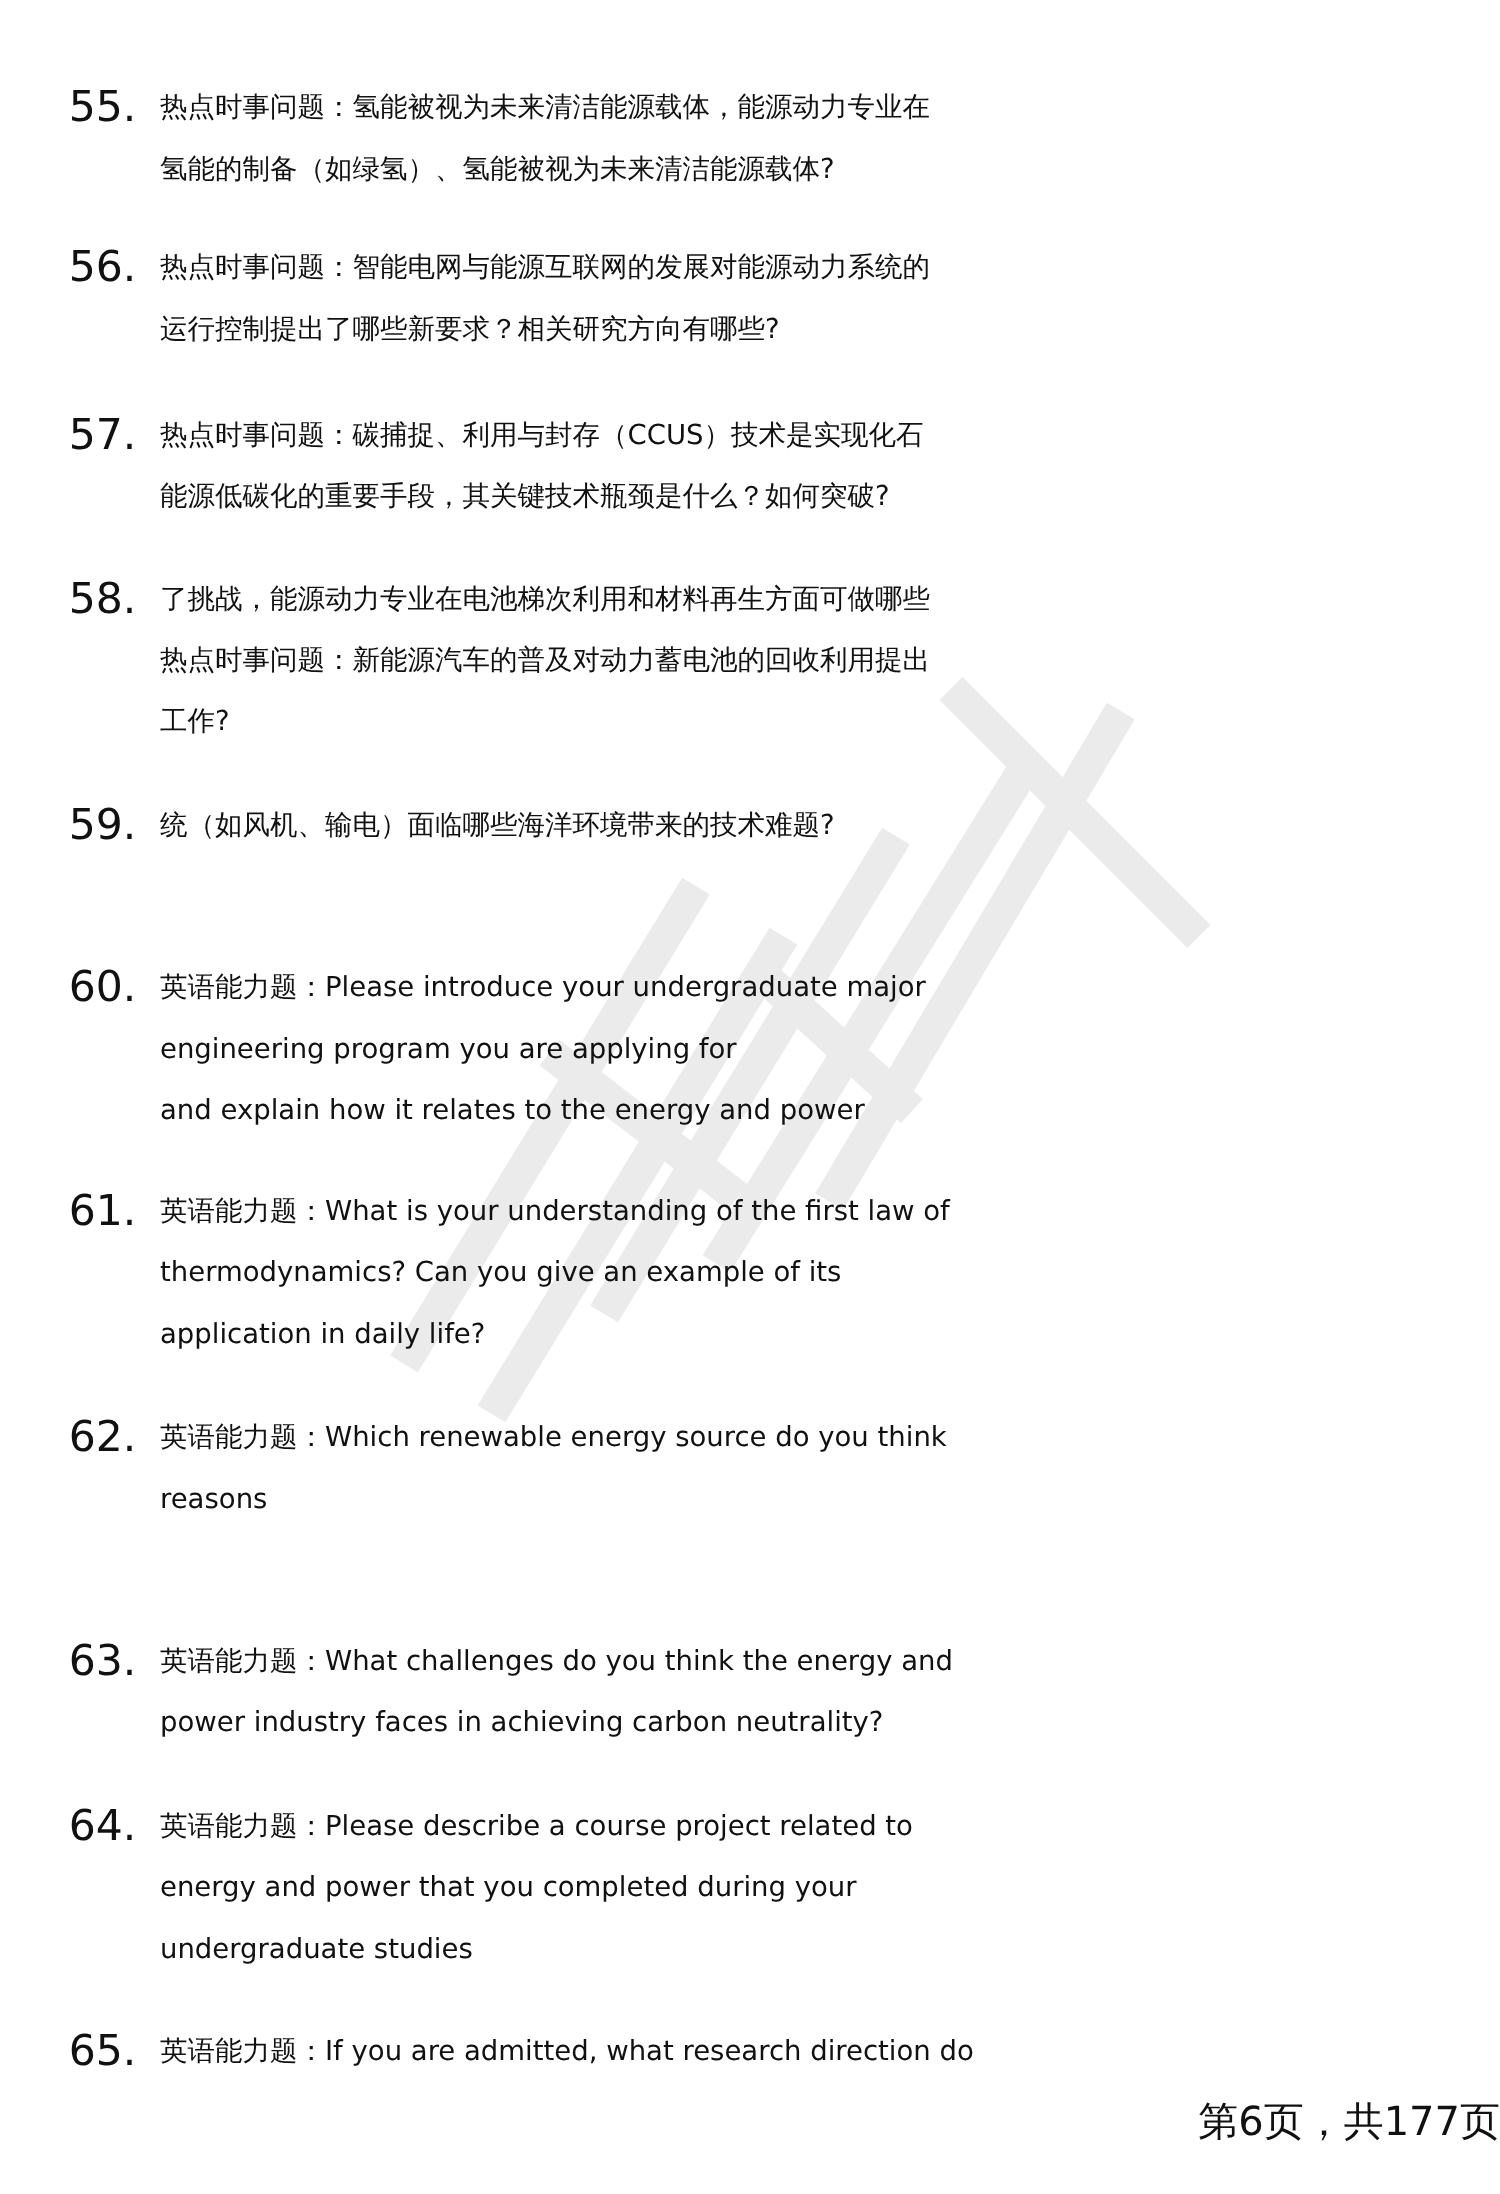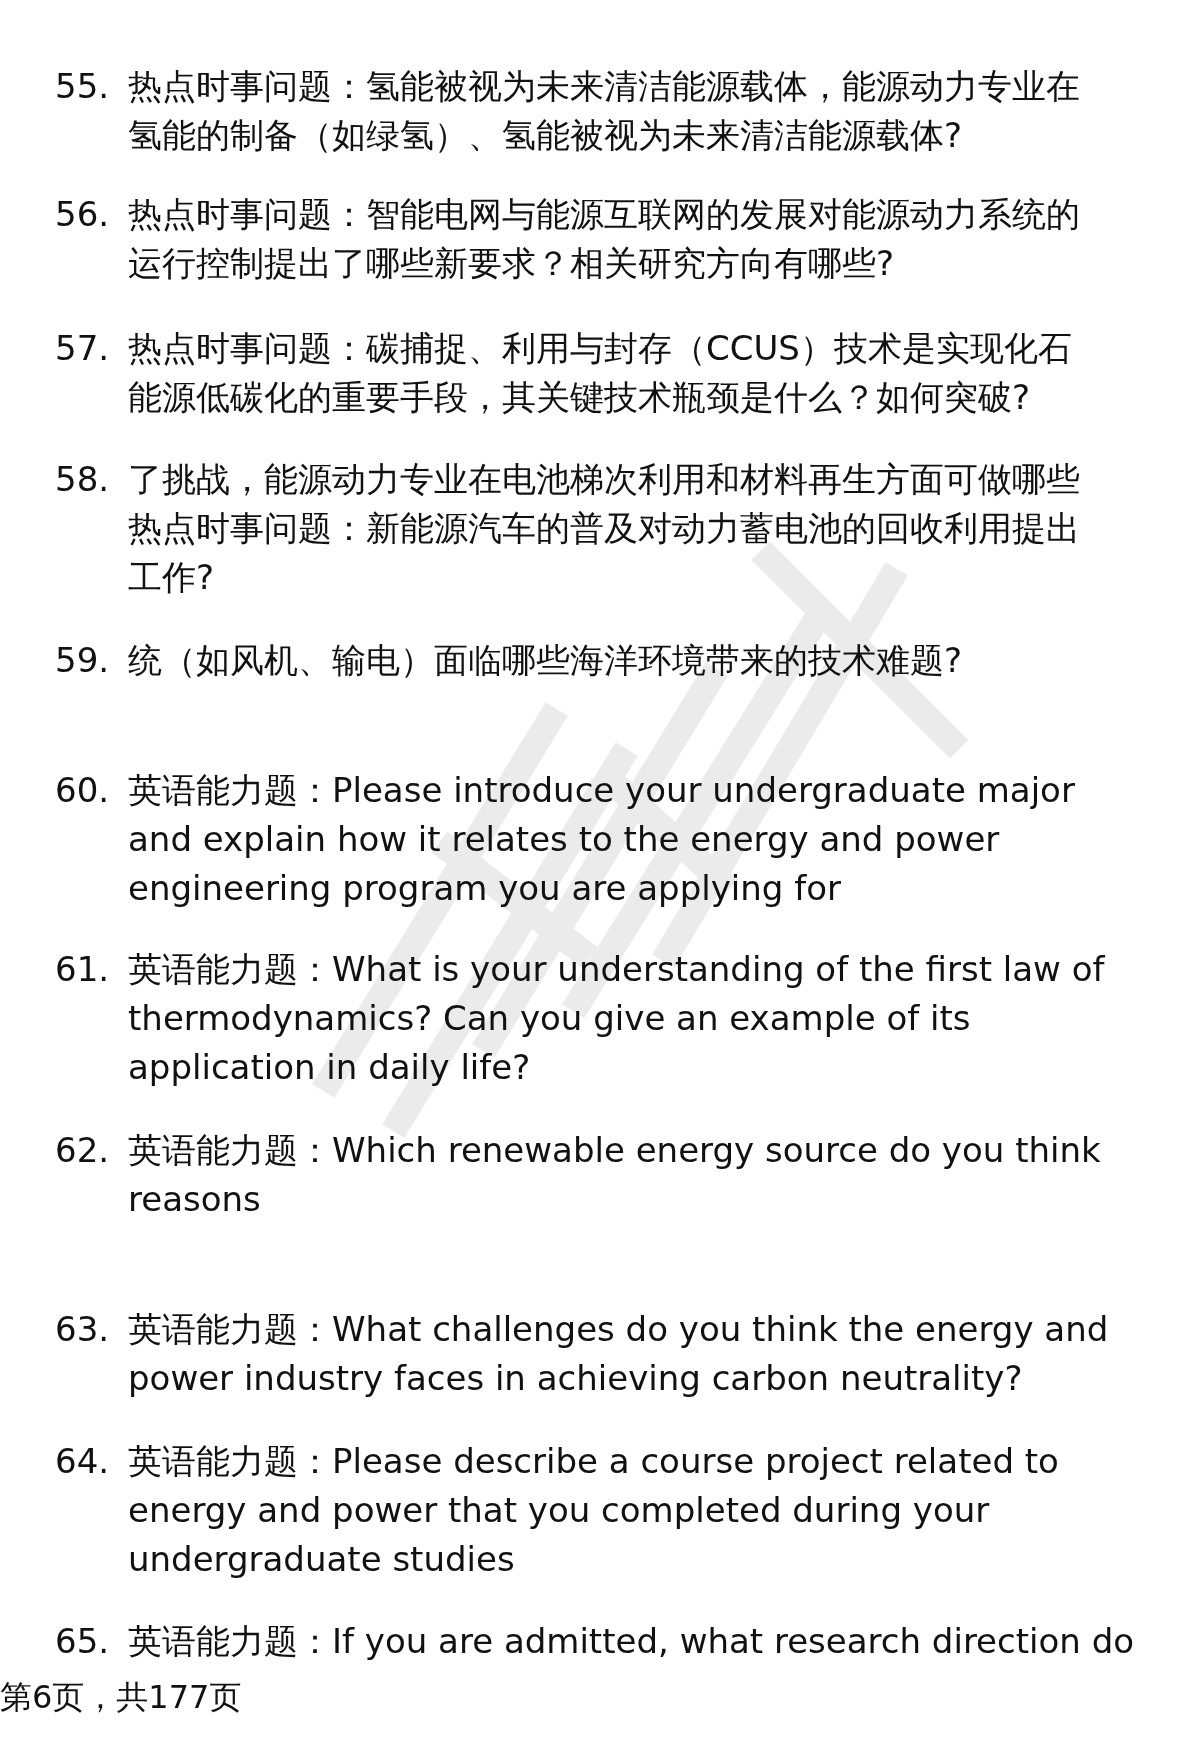--- a/index.html
+++ b/index.html
@@ -43,30 +43,30 @@
       line-height: 49px;
       letter-spacing: 0px;
     }
     .q-lines {
       position: absolute;
       left: 128px;
       width: 1060px;
     }
     .q-line {
       display: block;
-      font-size: 34px;
+      font-size: 22px;
       line-height: 49px;
       white-space: nowrap;
     }
     .footer {
       position: absolute;
       left: 0;
       width: 1200px;
       top: 1675px;
-      text-align: left;
+      text-align: right;
       font-size: 32px;
       line-height: 44px;
     }
   </style>
 </head>
 <body>
 
 <svg class="watermark" viewBox="0 0 760 620" xmlns="http://www.w3.org/2000/svg">
   <g fill="none" stroke="#ebebeb" stroke-width="26" stroke-linecap="square">
     <path d="M80 560 L300 200"></path>
@@ -113,22 +113,22 @@
     <div class="q" style="top: 636px;">
       <span class="q-num">59.</span>
       <div class="q-lines">
         <span class="q-line">统（如风机、输电）面临哪些海洋环境带来的技术难题?</span>
       </div>
     </div>
     <div class="q" style="top: 766px;">
       <span class="q-num">60.</span>
       <div class="q-lines">
         <span class="q-line">英语能力题：Please introduce your undergraduate major</span>
+        <span class="q-line">engineering program you are applying for</span>
         <span class="q-line">and explain how it relates to the energy and power</span>
-        <span class="q-line">engineering program you are applying for</span>
       </div>
     </div>
     <div class="q" style="top: 945px;">
       <span class="q-num">61.</span>
       <div class="q-lines">
         <span class="q-line">英语能力题：What is your understanding of the first law of</span>
         <span class="q-line">thermodynamics? Can you give an example of its</span>
         <span class="q-line">application in daily life?</span>
       </div>
     </div>

